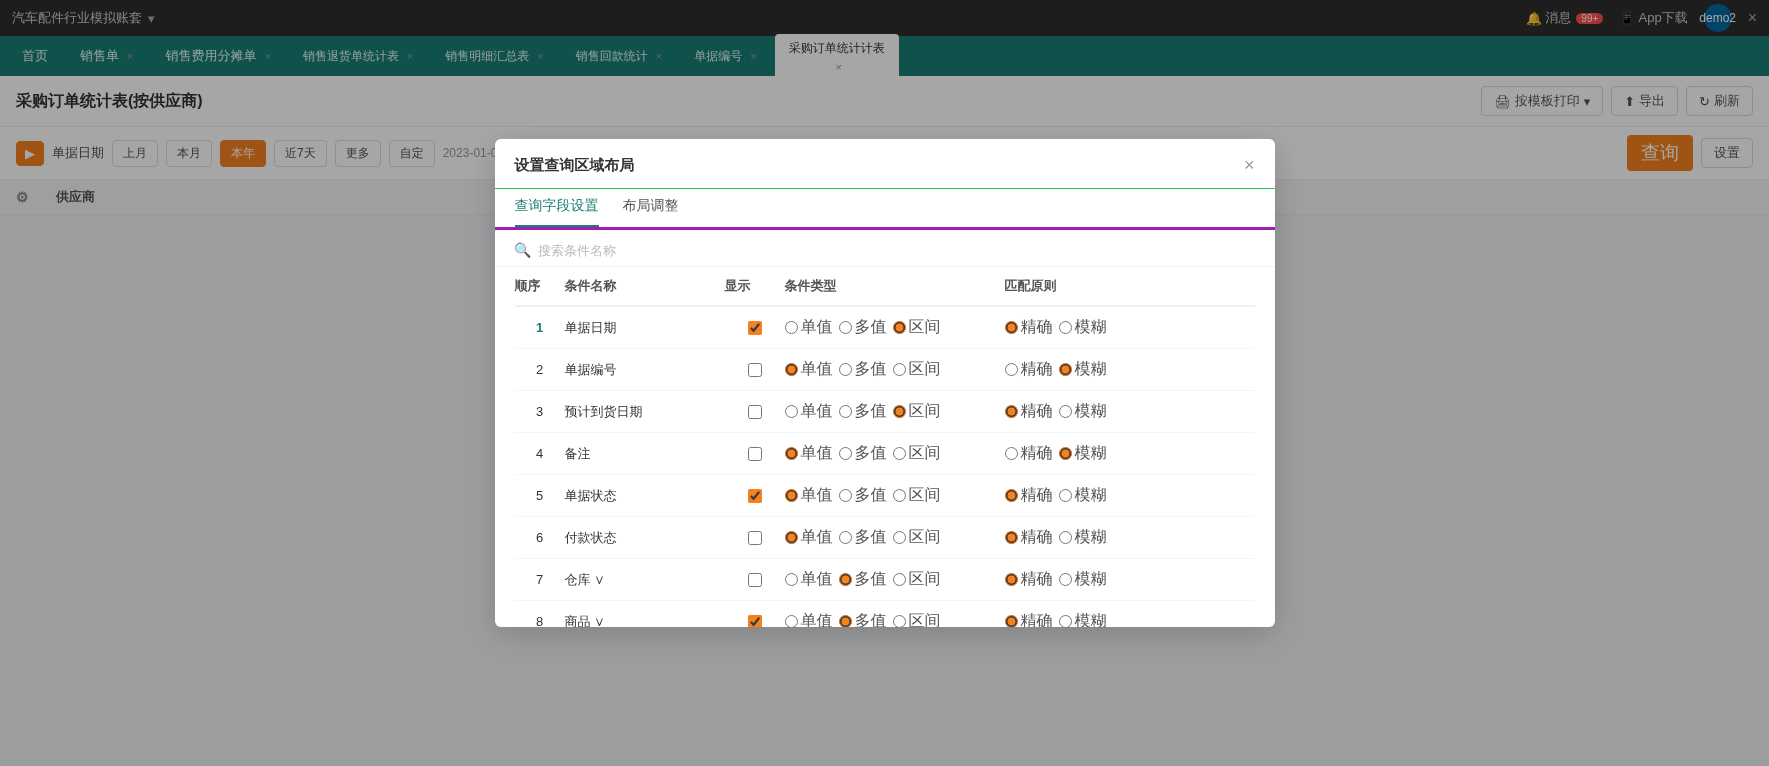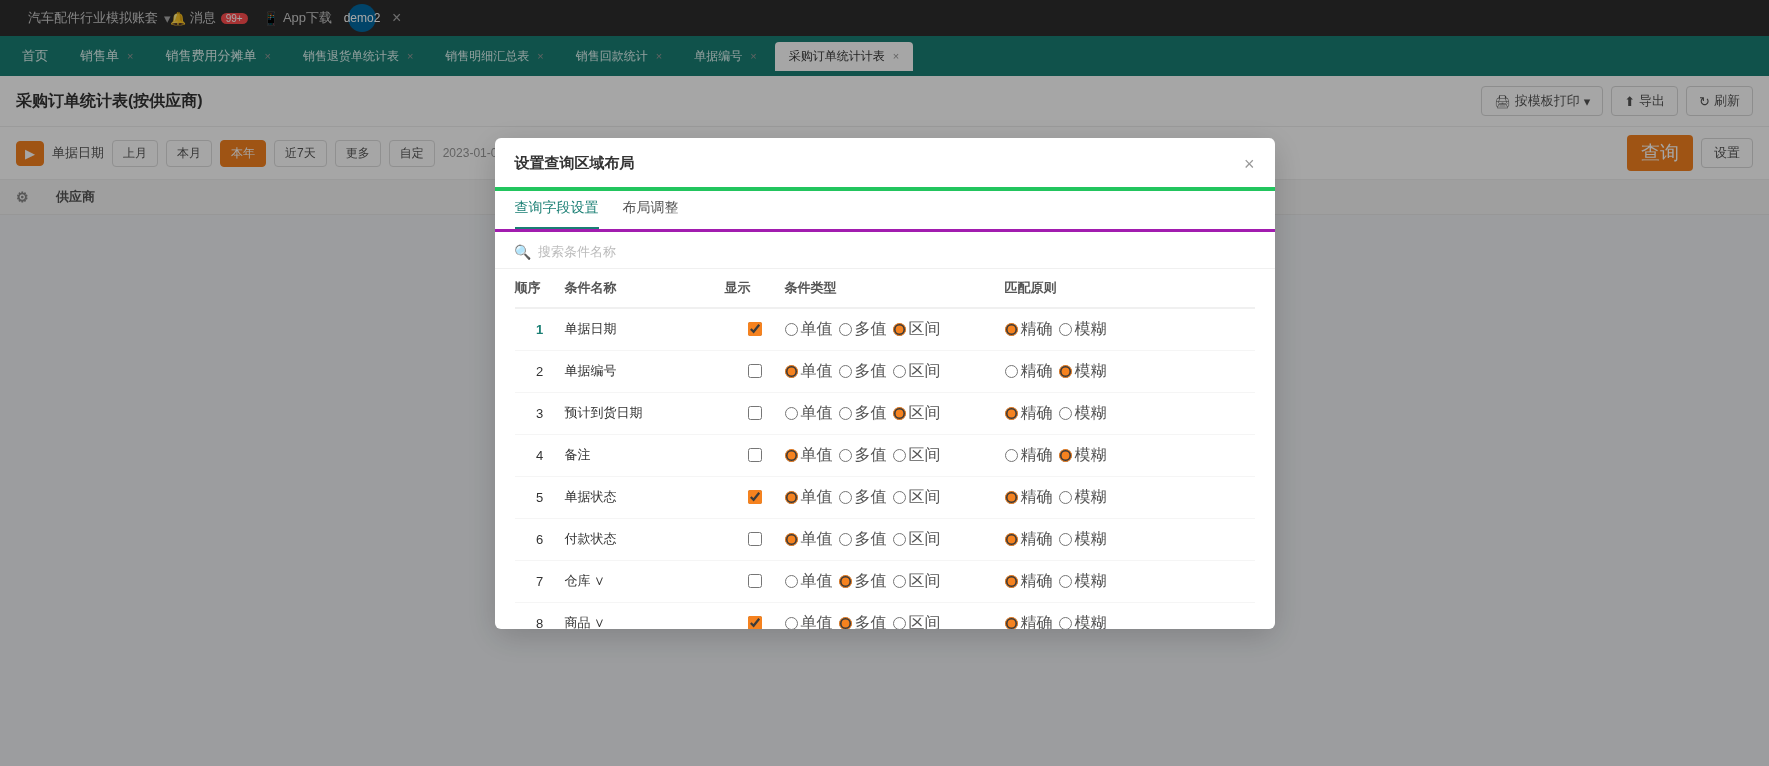--- a/index.html
+++ b/index.html
@@ -4,23 +4,24 @@
   <style>
     * { box-sizing: border-box; margin: 0; padding: 0; }
     body { font-family: 'Microsoft YaHei', Arial, sans-serif; font-size: 13px; background: #f0f2f5; }
 
     
     .top-bar {
       background: #2d2d2d;
       height: 36px;
       display: flex;
       align-items: center;
-      justify-content: flex-start;
-      padding: 0 28px;
+      justify-content: space-between;
+      padding: 0 12px;
       color: #ccc;
+      gap: 24px;
     }
     .top-bar-left { font-size: 13px; display: flex; align-items: center; gap: 6px; }
     .top-bar-right { display: flex; align-items: center; gap: 16px; font-size: 13px; }
     .top-bar-right .badge {
       background: #ff4d4f; color: #fff; border-radius: 8px; padding: 0 5px; font-size: 10px; margin-left: 2px;
     }
     .top-bar-right .avatar {
       width: 28px; height: 28px; border-radius: 50%; background: #0369a1; display: inline-flex; align-items: center; justify-content: center; color: #fff; font-size: 12px;
     }
     .top-bar-close { color: #aaa; font-size: 16px; cursor: pointer; }
@@ -123,23 +124,23 @@
       border-radius: 6px;
       width: 780px;
       max-height: 680px;
       display: flex;
       flex-direction: column;
       box-shadow: 0 8px 32px rgba(0,0,0,0.18);
       position: relative;
     }
     .modal-header {
       padding: 16px 20px 12px;
-      border-bottom: 4px solid #22c55e;
-      display: flex;
-      align-items: flex-start;
+      border-bottom: 1px solid #22c55e;
+      display: flex;
+      align-items: center;
       justify-content: space-between;
     }
     .modal-title { font-size: 15px; font-weight: bold; color: #333; }
     .modal-close { font-size: 18px; color: #999; cursor: pointer; border: none; background: none; }
 
     
     .modal-tabs {
       display: flex;
       padding: 0 20px 0;
       border-bottom: 3px solid #a21caf;
@@ -277,21 +278,21 @@
     <span class="close-x">×</span>
   </div>
   <div class="nav-tab" style="font-size:12px;">
     <span>销售回款统计</span>
     <span class="close-x">×</span>
   </div>
   <div class="nav-tab" style="font-size:12px;">
     <span>单据编号</span>
     <span class="close-x">×</span>
   </div>
-  <div class="nav-tab active" style="font-size:12px;">
+  <div class="nav-tab active" style="font-size:12px;flex-direction:column;">
     <span>采购订单统计计表</span>
     <span class="close-x">×</span>
   </div>
 </div>
 
 <div class="page-header">
   <div class="page-title">采购订单统计表(按供应商)</div>
   <div class="header-actions">
     <button class="btn-outline">
       <span>🖨</span>

